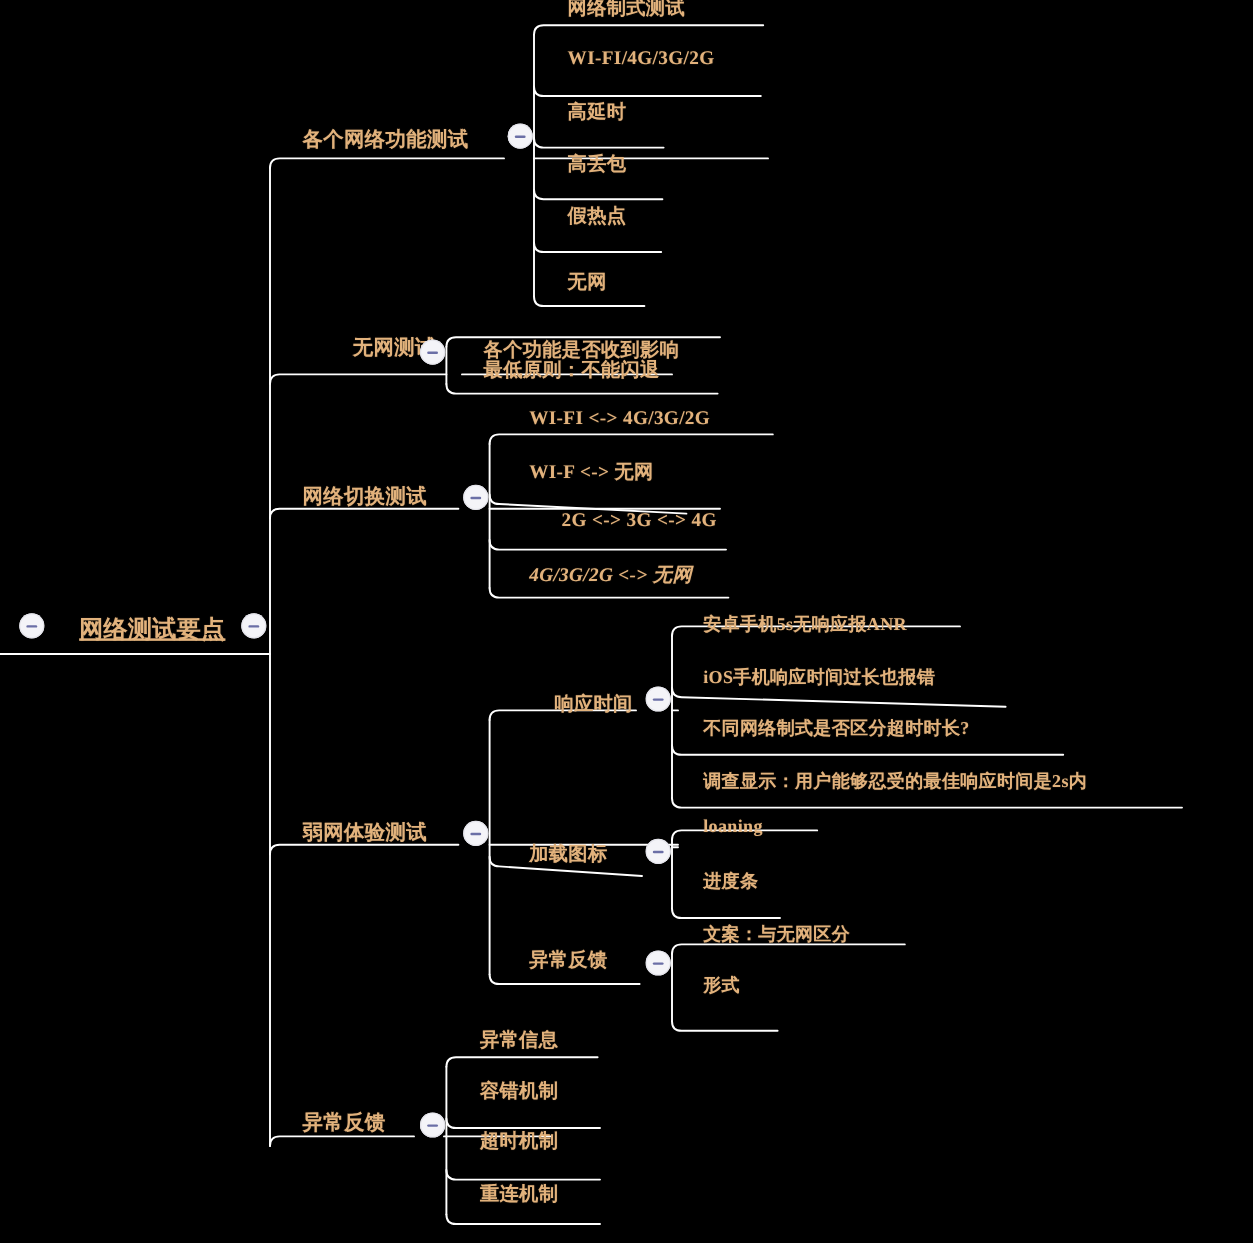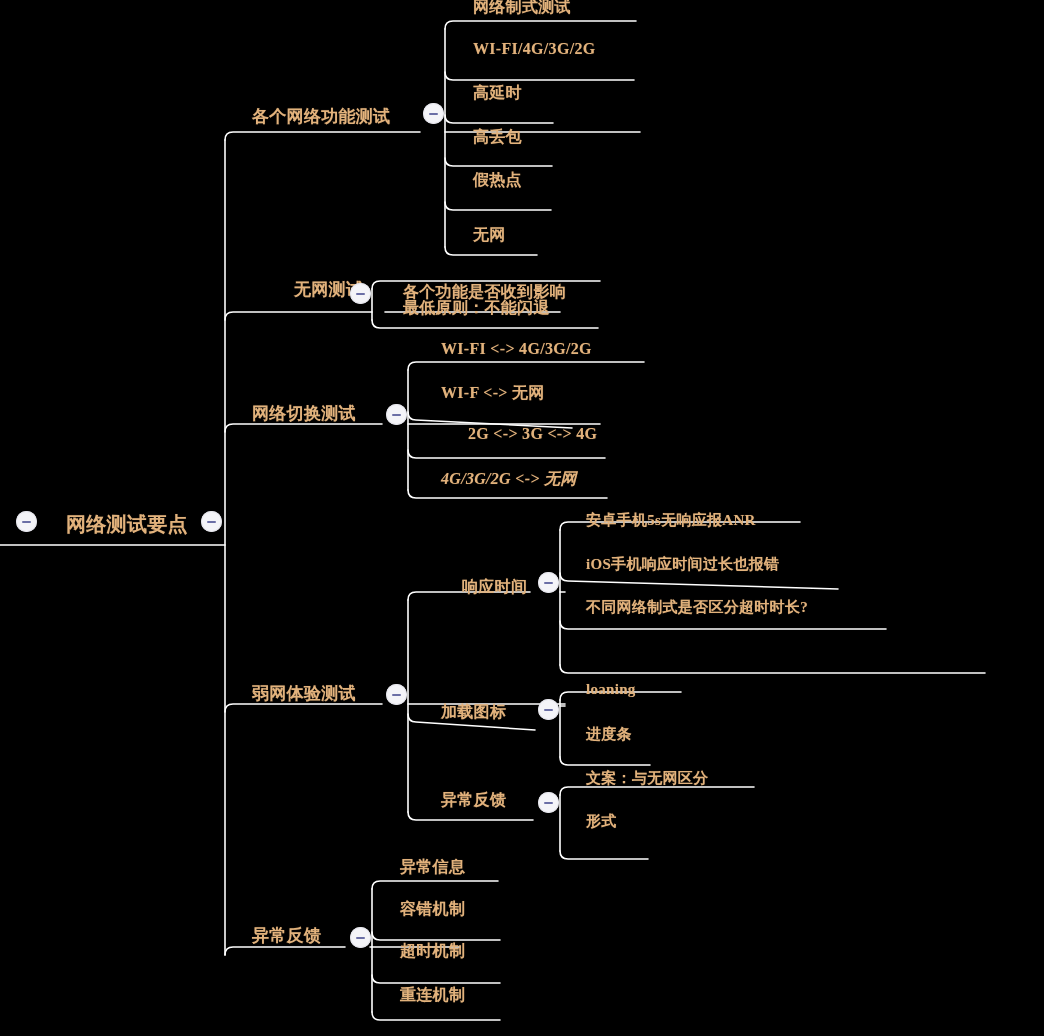--- a/index.html
+++ b/index.html
@@ -109,21 +109,21 @@
       <path d="M370,947 L460,947"></path>
       <path d="M372,889 L372,1012"></path>
       <path d="M372,889 q0,-8 8,-8 L498,881"></path>
       <path d="M372,932 q0,8 8,8 L500,940"></path>
       <path d="M372,975 q0,8 8,8 L500,983"></path>
       <path d="M372,1012 q0,8 8,8 L500,1020"></path>
     </g>
   </svg>
 
   <div class="toggle" style="left:16px;top:511px;"></div>
-  <div class="node-label lvl0" style="left:66px;top:511px;">网络测试要点</div>
+  <div class="node-label lvl0" style="left:66px;top:511px;text-decoration:underline;">网络测试要点</div>
   <div class="toggle" style="left:201px;top:511px;"></div>
 
   <div class="node-label lvl1" style="left:252px;top:105px;">各个网络功能测试</div>
   <div class="toggle" style="left:423px;top:103px;"></div>
 
   <div class="node-label lvl2" style="left:473px;top:-3px;">网络制式测试</div>
   <div class="node-label lvl2" style="left:473px;top:40px;">WI-FI/4G/3G/2G</div>
   <div class="node-label lvl2" style="left:473px;top:83px;">高延时</div>
   <div class="node-label lvl2" style="left:473px;top:127px;">高丢包</div>
   <div class="node-label lvl2" style="left:473px;top:170px;">假热点</div>
@@ -145,20 +145,21 @@
 
   <div class="node-label lvl1" style="left:252px;top:682px;">弱网体验测试</div>
   <div class="toggle" style="left:386px;top:684px;"></div>
 
   <div class="node-label lvl2" style="left:441px;top:577px;padding-left:21px;">响应时间</div>
   <div class="toggle" style="left:538px;top:572px;"></div>
 
   <div class="node-label lvl3" style="left:586px;top:511px;">安卓手机5s无响应报ANR</div>
   <div class="node-label lvl3" style="left:586px;top:555px;">iOS手机响应时间过长也报错</div>
   <div class="node-label lvl3" style="left:586px;top:598px;">不同网络制式是否区分超时时长?</div>
+  <div class="node-label lvl3" style="left:586px;top:642px;">调查显示：用户能够忍受的最佳响应时间是2s内</div>
 
   <div class="node-label lvl2" style="left:441px;top:702px;">加载图标</div>
   <div class="toggle" style="left:538px;top:699px;"></div>
 
   <div class="node-label lvl3" style="left:586px;top:681px;">loaning</div>
   <div class="node-label lvl3" style="left:586px;top:725px;">进度条</div>
 
   <div class="node-label lvl2" style="left:441px;top:790px;">异常反馈</div>
   <div class="toggle" style="left:538px;top:792px;"></div>
 

